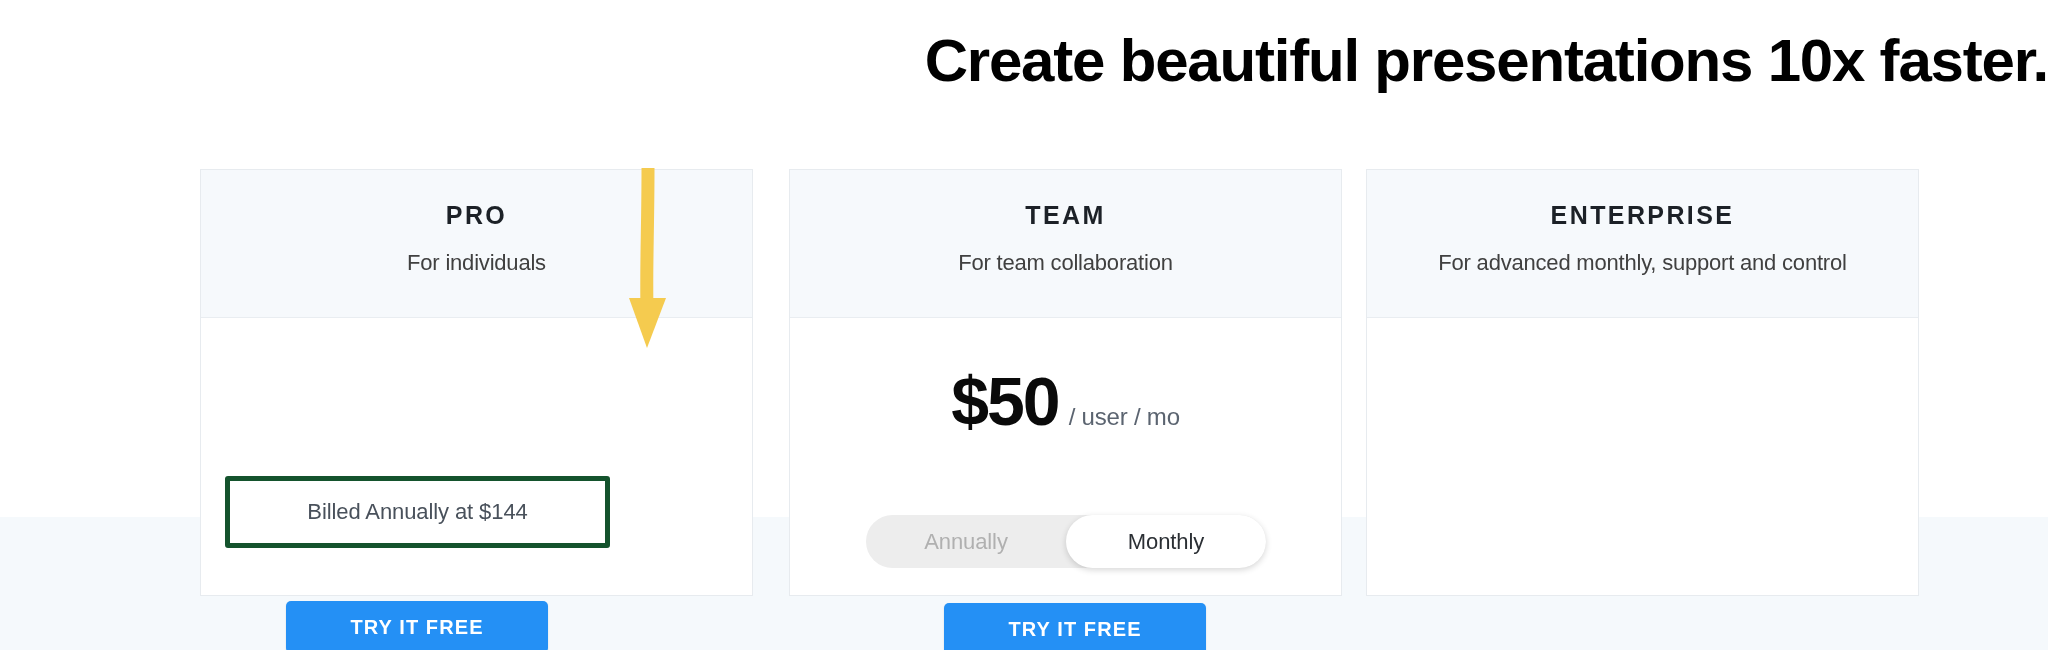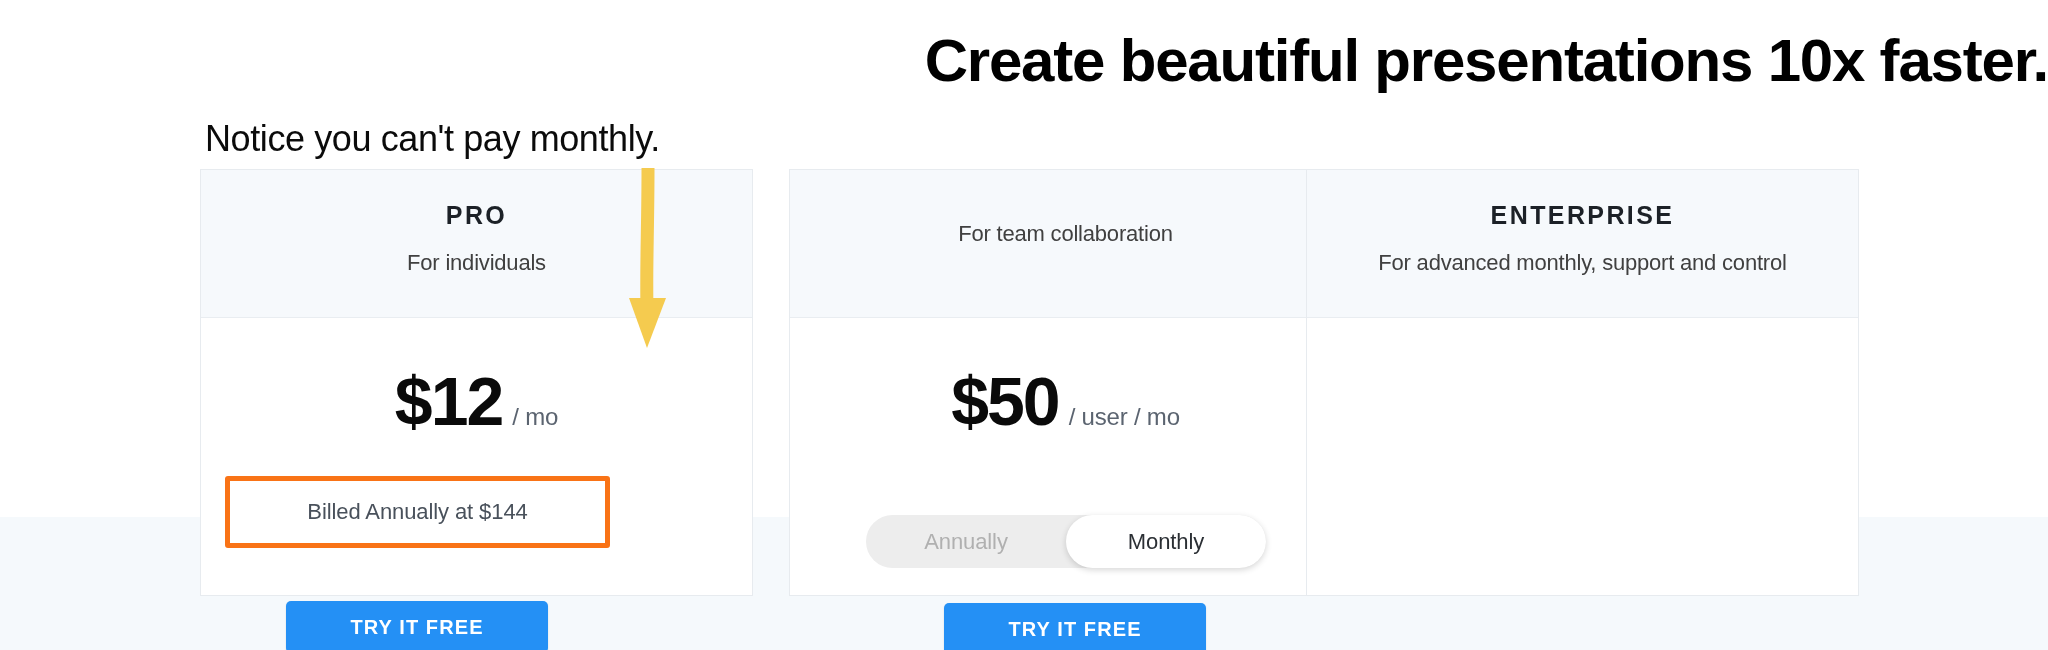--- a/index.html
+++ b/index.html
@@ -71,21 +71,21 @@
     position: absolute;
     top: 0;
     width: 553px;
     height: 427px;
     background: #ffffff;
     border: 1px solid #e7ebef;
     box-sizing: border-box;
   }
   .card-pro  { left: 200px; }
   .card-team { left: 789px; }
-  .card-ent  { left: 1306px; }
+  .card-ent  { left: 1366px; }
 
   .card-head {
     height: 148px;
     background: #f6f9fc;
     border-bottom: 1px solid #e9edf1;
     box-sizing: border-box;
     text-align: center;
     padding-top: 31px;
   }
   .card-title {
@@ -131,21 +131,21 @@
     letter-spacing: -0.2px;
   }
 
   
   .billed-box {
     position: absolute;
     left: 24px;
     top: 158px;
     width: 385px;
     height: 72px;
-    border: 5px solid #f97316;
+    border: 5px solid #14532d;
     border-radius: 3px;
     background: #ffffff;
     box-sizing: border-box;
     display: flex;
     align-items: center;
     justify-content: center;
   }
   .billed-text {
     font-size: 22px;
     color: #49515b;
@@ -231,42 +231,39 @@
   }
 </style>
 </head>
 <body>
 
 <div class="page-band"></div>
 
 <div class="stage">
 
   <div class="headline">Create beautiful presentations 10x faster.</div>
-  <div class="subtitle">Notice you can't pay monthly.</div>
 
   <div class="cards">
 
     <div class="card card-pro">
       <div class="card-head">
         <div class="card-title">PRO</div>
         <div class="card-sub">For individuals</div>
       </div>
       <div class="card-body">
-        <div class="price-row">
-          <span class="price-amount">$12</span><span class="price-unit">/ mo</span>
-        </div>
         <div class="billed-box">
           <span class="billed-text">Billed Annually at $144</span>
         </div>
         <button class="cta cta-pro">TRY IT FREE</button>
       </div>
     </div>
 
     <div class="card card-team">
       <div class="card-head">
+        <div class="card-title">TEAM</div>
         <div class="card-sub">For team collaboration</div>
       </div>
       <div class="card-body">
         <div class="price-row">
           <span class="price-amount">$50</span><span class="price-unit">/ user / mo</span>
         </div>
         <div class="toggle">
           <div class="toggle-opt inactive">Annually</div>
           <div class="toggle-opt active">Monthly</div>
         </div>

